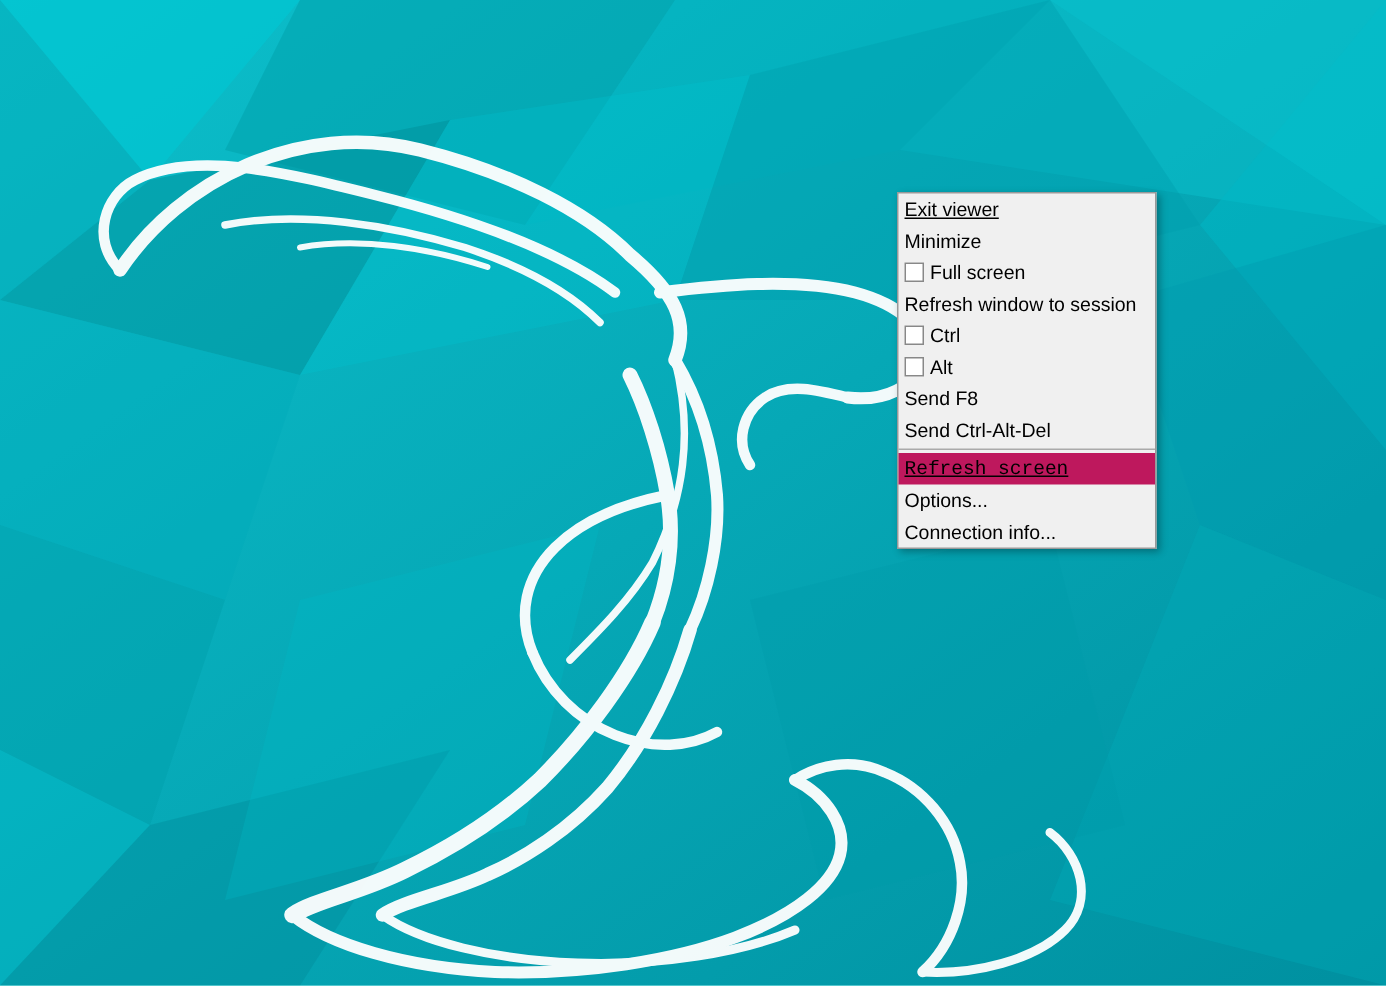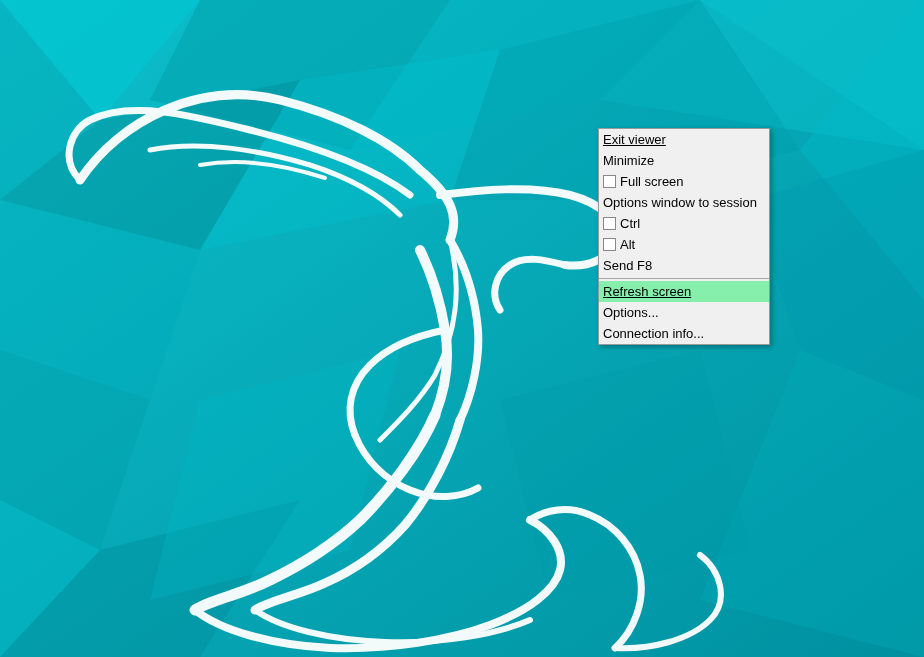--- a/index.html
+++ b/index.html
@@ -37,21 +37,22 @@
       padding: 3px 12px 3px 4px;
       cursor: pointer;
       white-space: nowrap;
       color: #000;
       display: flex;
       align-items: center;
       gap: 4px;
     }
 
     .menu-item.active-highlight {
-      background: #86efac;
+      background: #be185d;
+      font-family: Liberation Mono, monospace;
     }
 
     .menu-separator {
       height: 1px;
       background: #aaa;
       margin: 2px 0;
     }
 
     .menu-checkbox {
       width: 13px;
@@ -145,37 +146,40 @@
   <div class="menu-item">
     <span>Minimize</span>
   </div>
 
   <div class="menu-item">
     <span class="menu-checkbox"></span>
     <span>Full screen</span>
   </div>
 
   <div class="menu-item">
-    <span>Options window to session</span>
+    <span>Refresh window to session</span>
   </div>
 
   <div class="menu-item">
     <span class="menu-checkbox"></span>
     <span>Ctrl</span>
   </div>
 
   <div class="menu-item">
     <span class="menu-checkbox"></span>
     <span>Alt</span>
   </div>
 
   <div class="menu-item">
     <span>Send F8</span>
   </div>
 
+  <div class="menu-item">
+    <span>Send Ctrl-Alt-Del</span>
+  </div>
 
   <div class="menu-separator"></div>
 
   <div class="menu-item active-highlight">
     <span style="text-decoration: underline;">Refresh screen</span>
   </div>
 
   <div class="menu-item">
     <span>Options...</span>
   </div>

